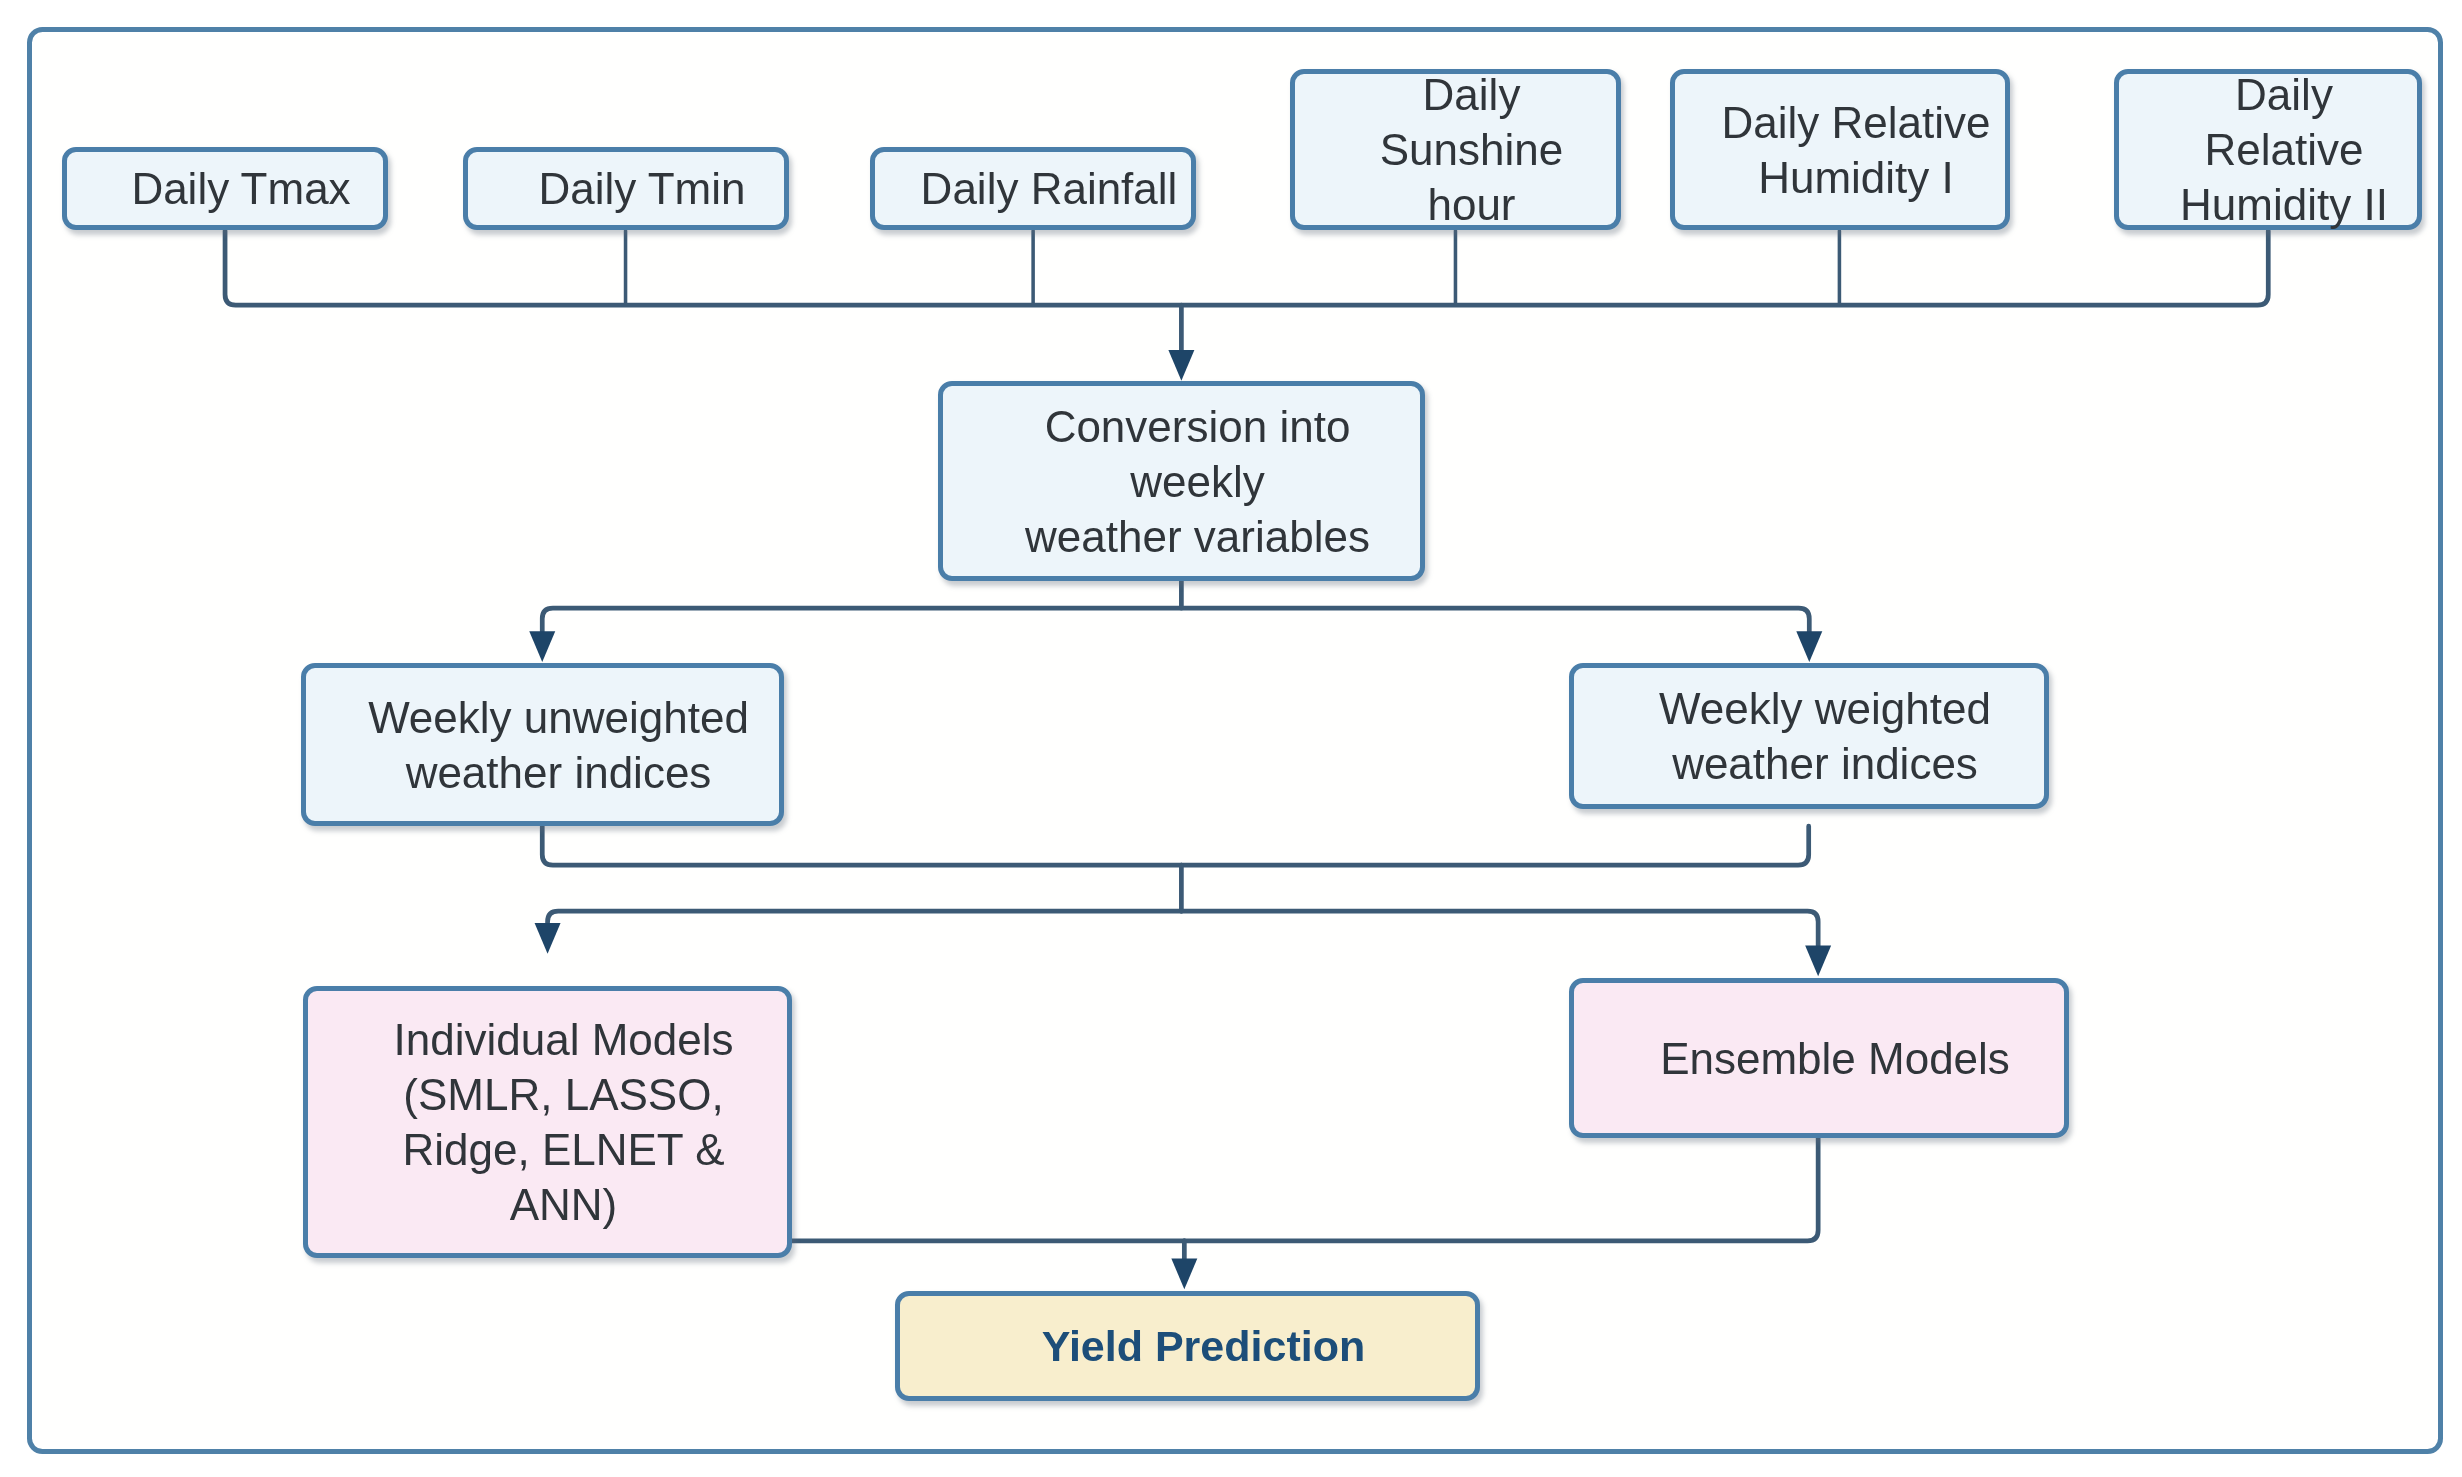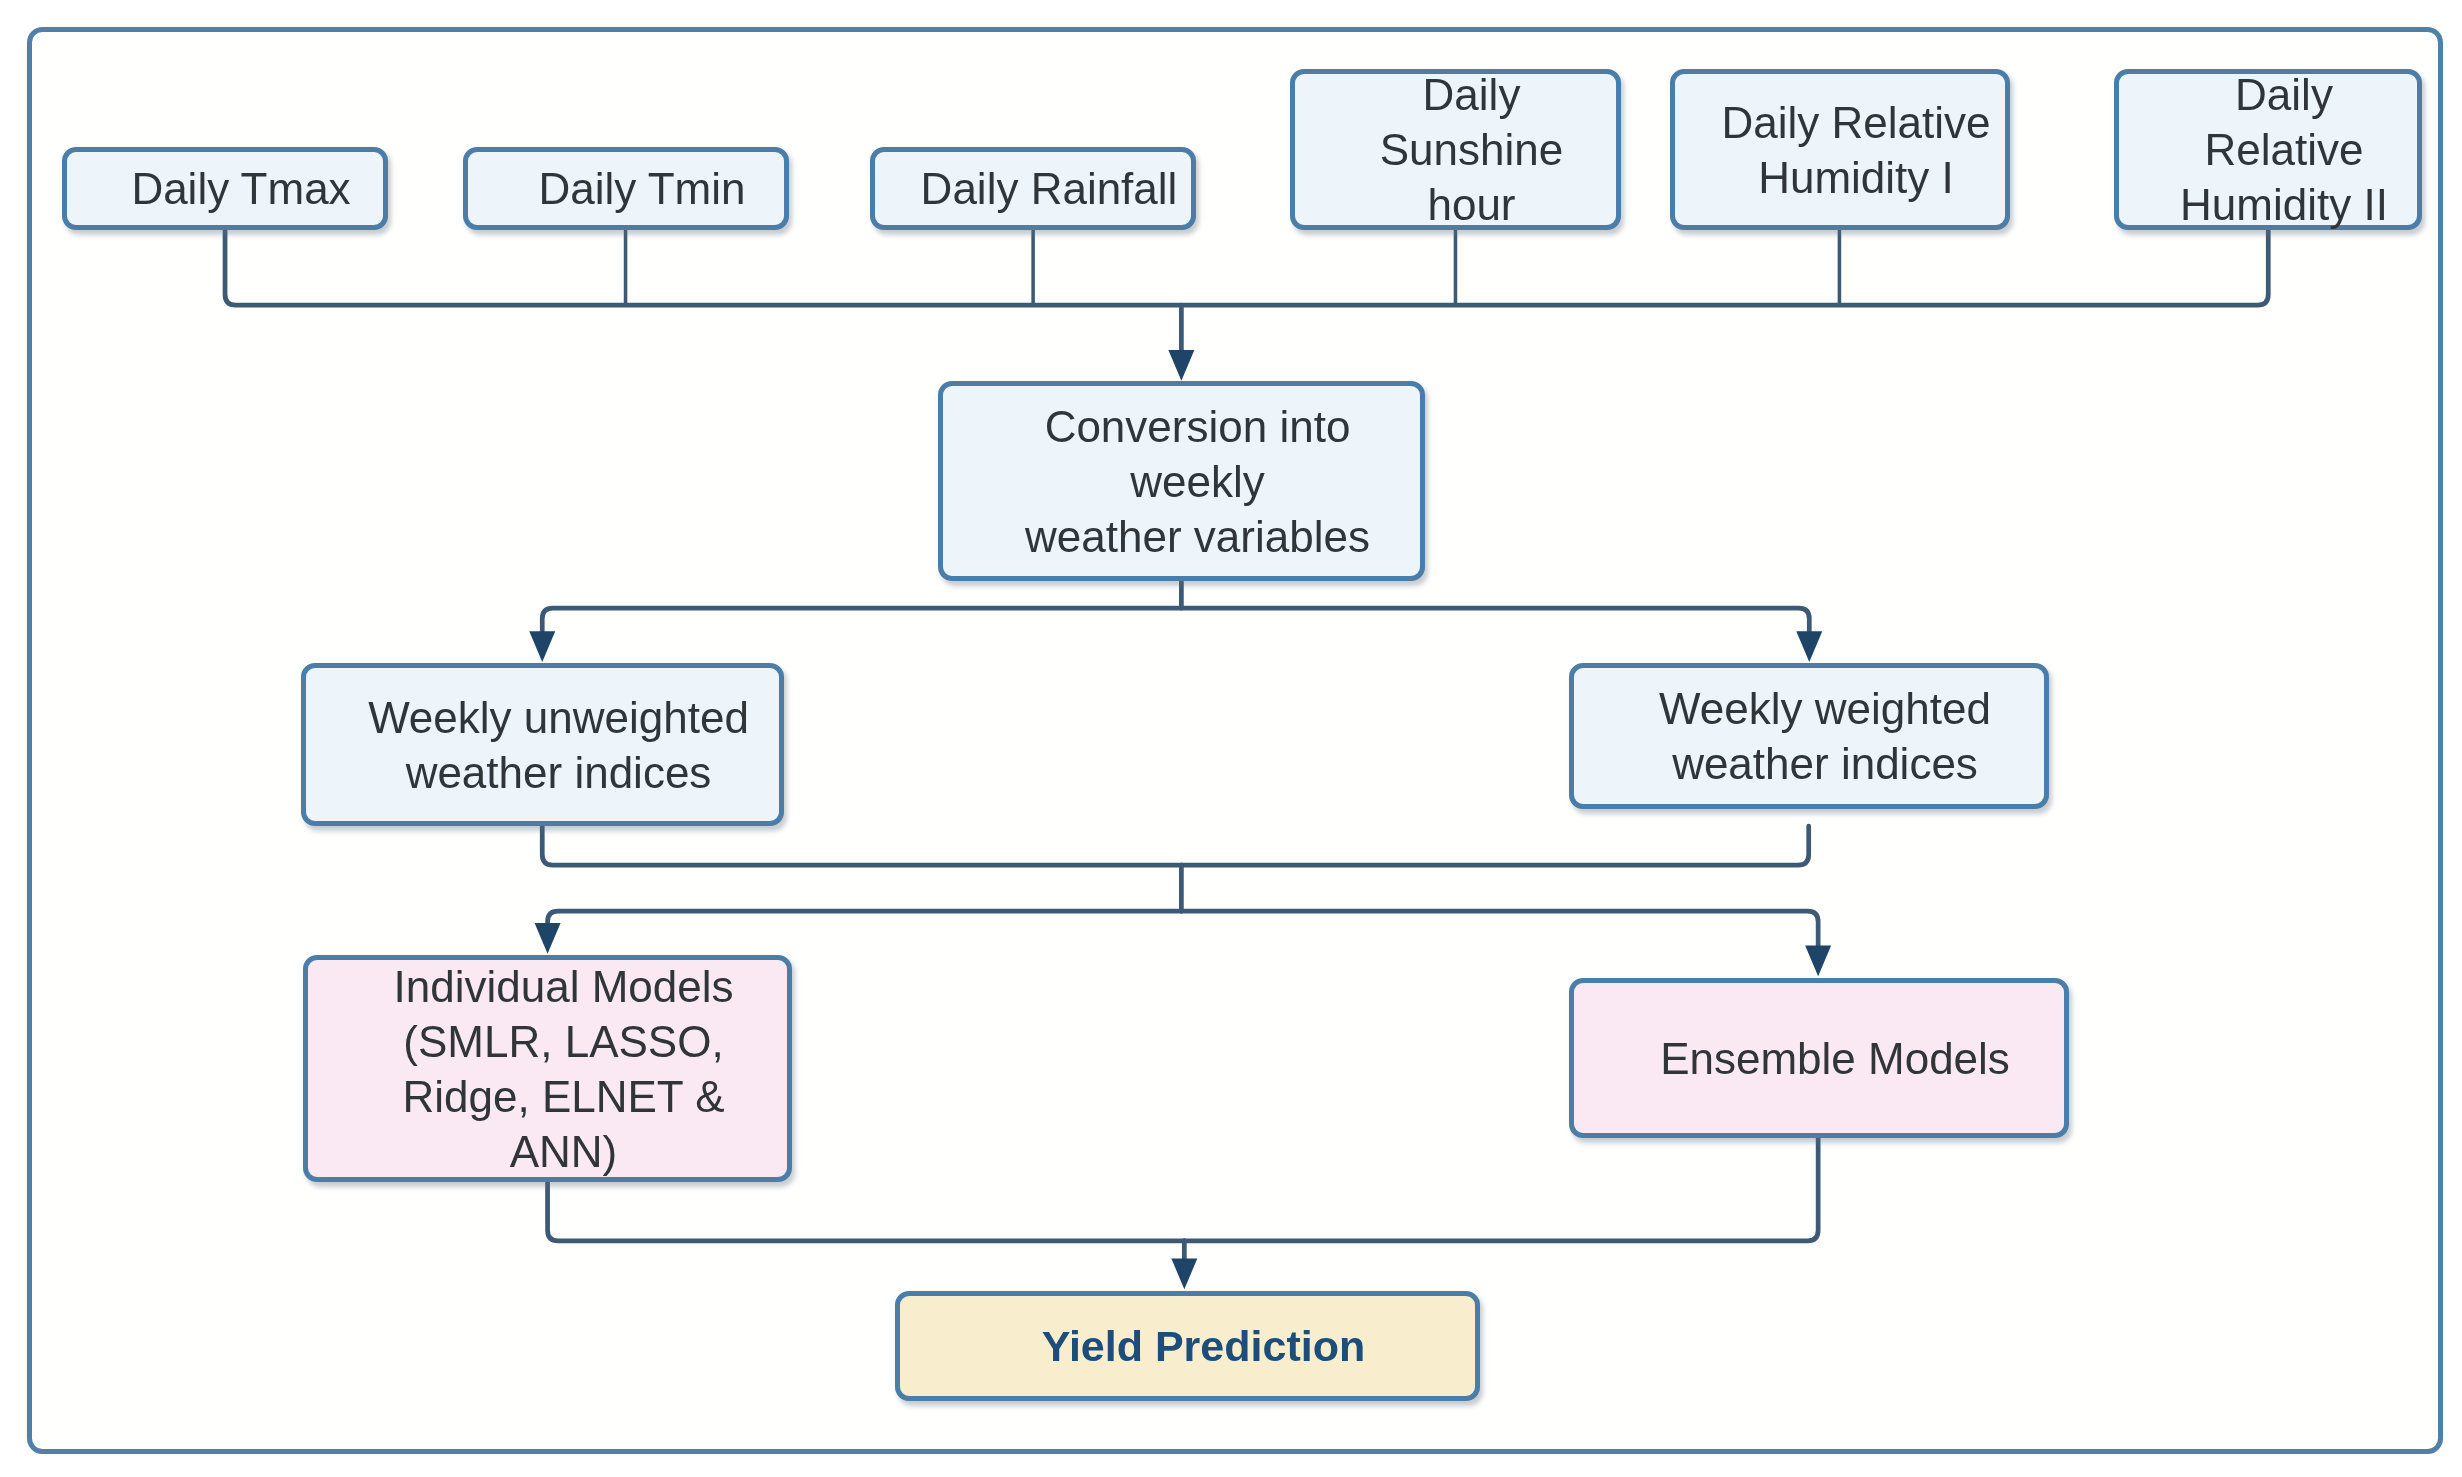--- a/index.html
+++ b/index.html
@@ -109,21 +109,21 @@
 
   <div class="node blue" style="left:301px;top:663px;width:483px;height:163px">
     <span class="lbl">Weekly unweighted
 weather indices</span>
   </div>
   <div class="node blue" style="left:1569px;top:663px;width:480px;height:146px">
     <span class="lbl">Weekly weighted
 weather indices</span>
   </div>
 
-  <div class="node pink" style="left:303px;top:955px;width:489px;height:227px">
+  <div class="node pink" style="left:303px;top:986px;width:489px;height:272px">
     <span class="lbl">Individual Models
 (SMLR, LASSO,
 Ridge, ELNET &amp; ANN)</span>
   </div>
   <div class="node pink" style="left:1569px;top:978px;width:500px;height:160px">
     <span class="lbl">Ensemble Models</span>
   </div>
 
   <div class="node cream yield" style="left:895px;top:1291px;width:585px;height:110px">
     <span class="lbl">Yield Prediction</span>

